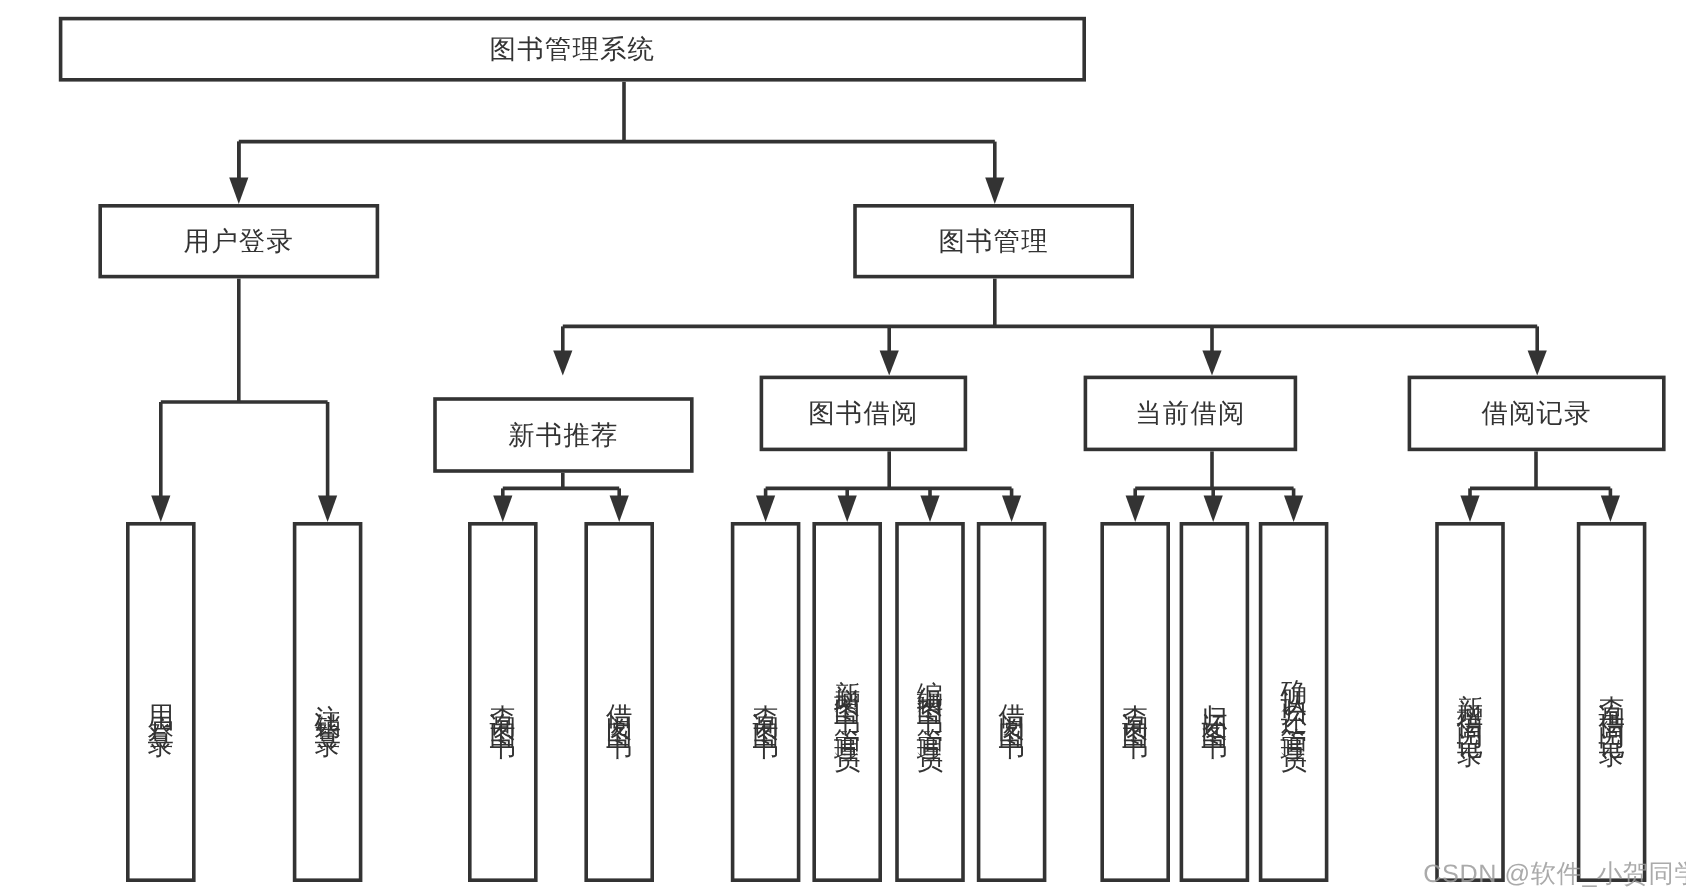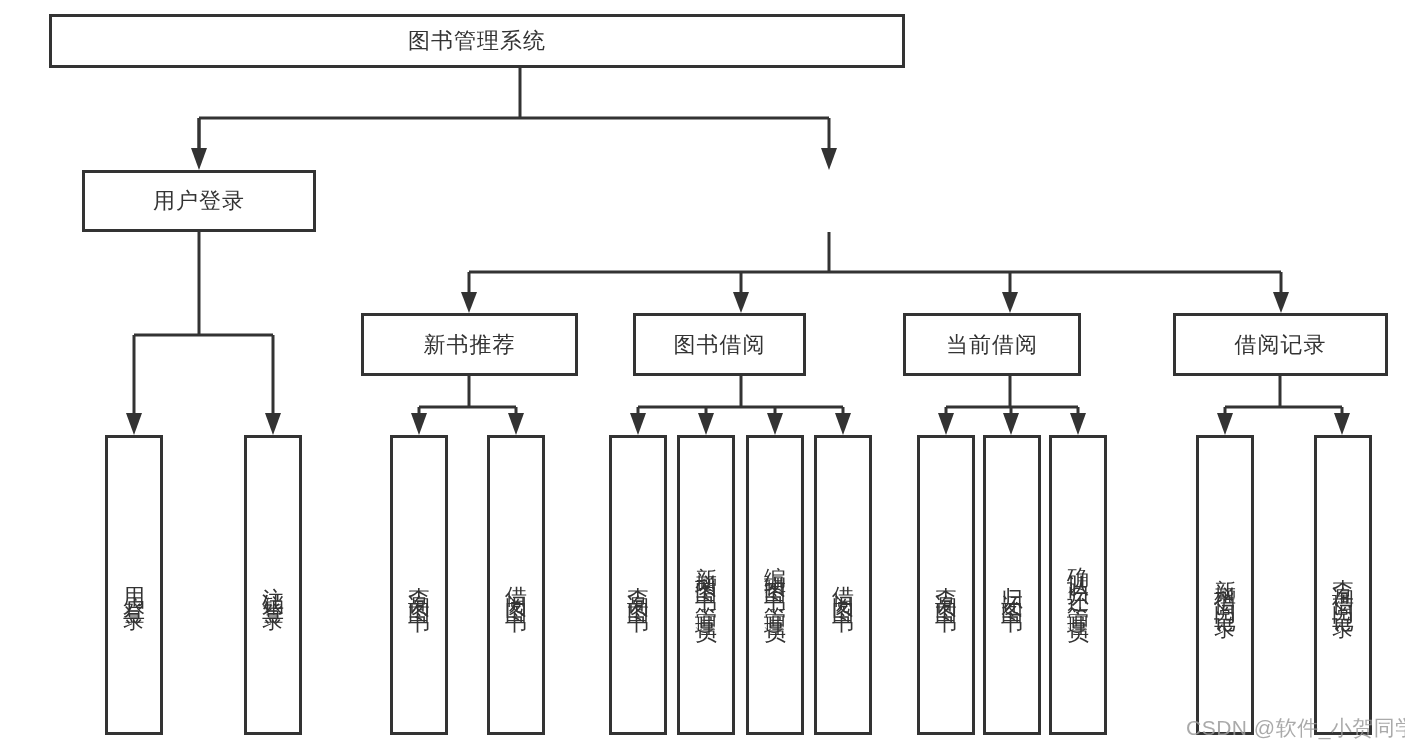--- a/index.html
+++ b/index.html
@@ -18,21 +18,21 @@
   }
   .vlabel{
     writing-mode:vertical-rl;text-orientation:mixed;
     letter-spacing:8px;line-height:1;display:block;
   }
   
   .root{left:20px;top:14px;width:856px;height:54px;margin-left:29px;}
   .l2a{left:82px;top:170px;width:234px;height:62px;}
   .l2b{left:711px;top:170px;width:234px;height:62px;}
   .l3{top:313px;height:63px;}
-  .l3a{left:361px;width:217px;}
+  .l3a{left:361px;width:217px;margin-top:18px;}
   .l3b{left:633px;width:173px;}
   .l3c{left:903px;width:178px;}
   .l3d{left:1173px;width:215px;}
   .leaf{top:435px;width:58px;height:300px;}
   .u1{left:105px;} .u2{left:244px;}
   .n1{left:390px;} .n2{left:487px;}
   .b1{left:609px;} .b2{left:677px;} .b3{left:746px;} .b4{left:814px;}
   .c1{left:917px;} .c2{left:983px;} .c3{left:1049px;}
   .r1{left:1196px;} .r2{left:1314px;}
   .watermark{
@@ -112,20 +112,21 @@
       <polygon points="1003,413 1019,413 1011,435"></polygon>
       <polygon points="1070,413 1086,413 1078,435"></polygon>
       <polygon points="1217,413 1233,413 1225,435"></polygon>
       <polygon points="1334,413 1350,413 1342,435"></polygon>
     </g>
   </svg>
 
   <div class="box root">图书管理系统</div>
 
   <div class="box l2a">用户登录</div>
+  <div class="box l2b">图书管理</div>
 
   <div class="box l3 l3a">新书推荐</div>
   <div class="box l3 l3b">图书借阅</div>
   <div class="box l3 l3c">当前借阅</div>
   <div class="box l3 l3d">借阅记录</div>
 
   <div class="box leaf u1">
     <span class="vlabel">用户登录</span>
   </div>
   <div class="box leaf u2">

